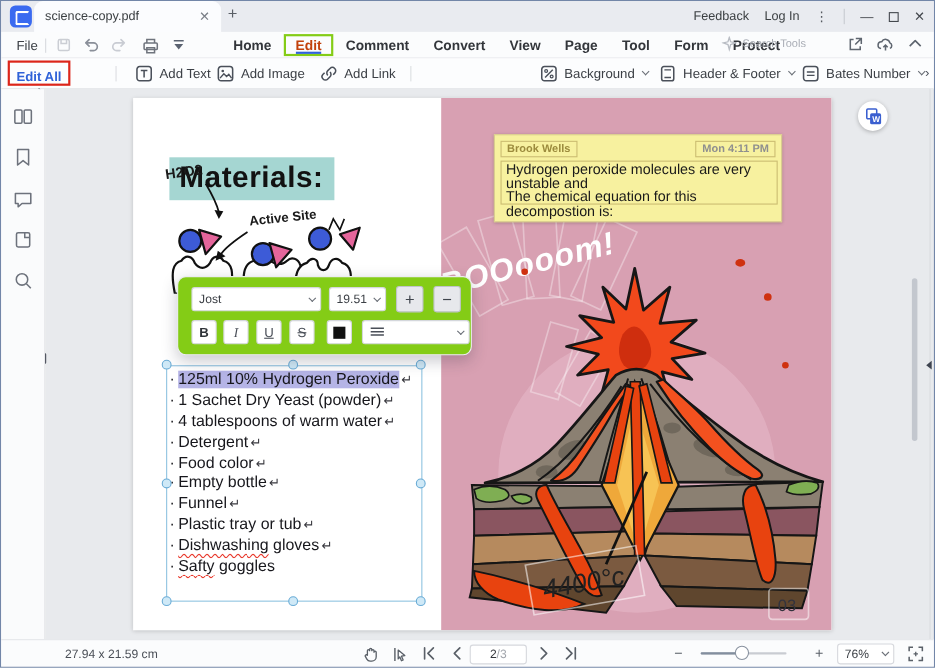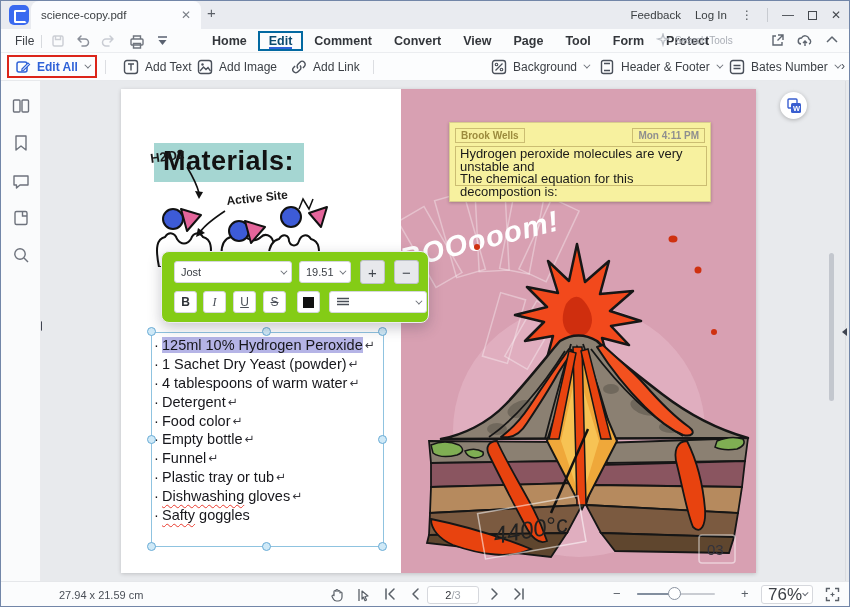--- a/index.html
+++ b/index.html
@@ -20,29 +20,29 @@
   .kebab { font-size:12px; color:#55595f; letter-spacing:0; }
   .tb-sep { width:1px; height:14px; background:#c8cbd1; }
 
   
   .menubar { position:absolute; left:0; top:28px; width:100%; height:24px; background:#fbfcfd; border-bottom:1px solid #ebedf0; }
   .file-label { position:absolute; left:14px; top:5px; font-size:12px; color:#3c4046; }
   .m-sep { position:absolute; left:40px; top:6px; width:1px; height:13px; background:#d7dade; }
   .hist { position:absolute; top:5px; }
   .menu-items { position:absolute; left:200px; top:0; height:24px; display:flex; align-items:center; }
   .menu-item { position:relative; font-size:12.5px; font-weight:bold; color:#33363b; padding:3px 11px; }
-  .menu-item.active { color:#0c4a6e; border:2px solid #0369a1; padding:1px 9px; }
+  .menu-item.active { color:#c2410c; border:2px solid #84cc16; padding:1px 9px; }
   .menu-item.active:after { content:""; position:absolute; left:9px; right:9px; bottom:0px; height:2px; background:#2f62d8; }
   .search-tools { position:absolute; left:655px; top:4px; display:flex; align-items:center; gap:5px; font-size:10px; color:#a9adb5; }
   .mb-icons { position:absolute; right:10px; top:4px; display:flex; gap:12px; }
 
   
   .ribbon { position:absolute; left:0; top:52px; width:100%; height:28px; background:#fcfdfe; border-bottom:1px solid #e7e9ec; }
   .tool-btn { position:absolute; top:0; height:27px; display:flex; align-items:center; gap:6px; font-size:12px; color:#3c4046; }
-  .editall { left:6px; top:2px; height:23px; border:2px solid #dc251a; padding:0 6px; color:#2f62d8; font-weight:bold; }
+  .editall { left:6px; top:2px; height:23px; border:2px solid #dc251a; padding:0 6px; color:#2f62d8; font-weight:bold;flex-direction:column; }
   .r-sep { position:absolute; top:7px; width:1px; height:14px; background:#dcdee2; }
   .chev { display:inline-block; width:5px; height:5px; border-right:1.4px solid #6b7078; border-bottom:1.4px solid #6b7078; transform:rotate(45deg) translateY(-2px); }
   .more-arrow { position:absolute; left:840px; top:6px; font-size:12px; color:#4a505a; }
 
   
   .sidebar { position:absolute; left:0; top:80px; width:40px; height:500px; background:#fafbfc; border-right:1px solid #e9eaed; }
   .sb-icon { position:absolute; left:11px; width:18px; height:18px; }
   .expander-left { position:absolute; left:40px; top:320px; width:0; height:0; border-left:6px solid #3f4450; border-top:5px solid transparent; border-bottom:5px solid transparent; }
 
   
@@ -85,21 +85,21 @@
 
   
   .statusbar { position:absolute; left:0; top:580px; width:100%; height:27px; background:#fbfcfd; border-top:1px solid #e5e7ea; font-size:11px; color:#4a4f57; }
   .dims { position:absolute; left:14px; top:7px;margin-left:44px; }
   .sb-btn { position:absolute; top:5px; }
   .page-box { position:absolute; left:426px; top:4px; width:52px; height:18px; border:1px solid #d6d8dd; border-radius:3px; text-align:center; line-height:16px; background:#fff; }
   .page-box .cur { color:#33363b; } .page-box .tot { color:#a0a4ab; }
   .slider-track { position:absolute; left:636px; top:592px; width:78px; height:2px; background:#c9ccd2; border-radius:2px; }
   .slider-fill { position:absolute; left:0; top:0; width:38px; height:2px; background:#828e9e; border-radius:2px; }
   .slider-handle { position:absolute; left:31px; top:-6px; width:13px; height:13px; border-radius:50%; background:#fff; border:1.5px solid #8a93a0; }
-  .zoom-select { position:absolute; left:760px; top:584px; width:52px; height:19px; border:1px solid #d6d8dd; border-radius:3px; background:#fff; display:flex; align-items:center; justify-content:space-between; padding:0 6px; font-size:17px; color:#3c4046; }
+  .zoom-select { position:absolute; left:760px; top:584px; width:52px; height:19px; border:1px solid #d6d8dd; border-radius:3px; background:#fff; display:flex; align-items:center; justify-content:space-between; padding:0 6px; font-size:11px; color:#3c4046; }
   .glyph-btn { font-size:13px; color:#5a6068; }
   svg { display:block; }
 </style>
 </head>
 <body>
 
 <div class="app">
 
   <div class="titlebar">
     <div class="logo"></div>

